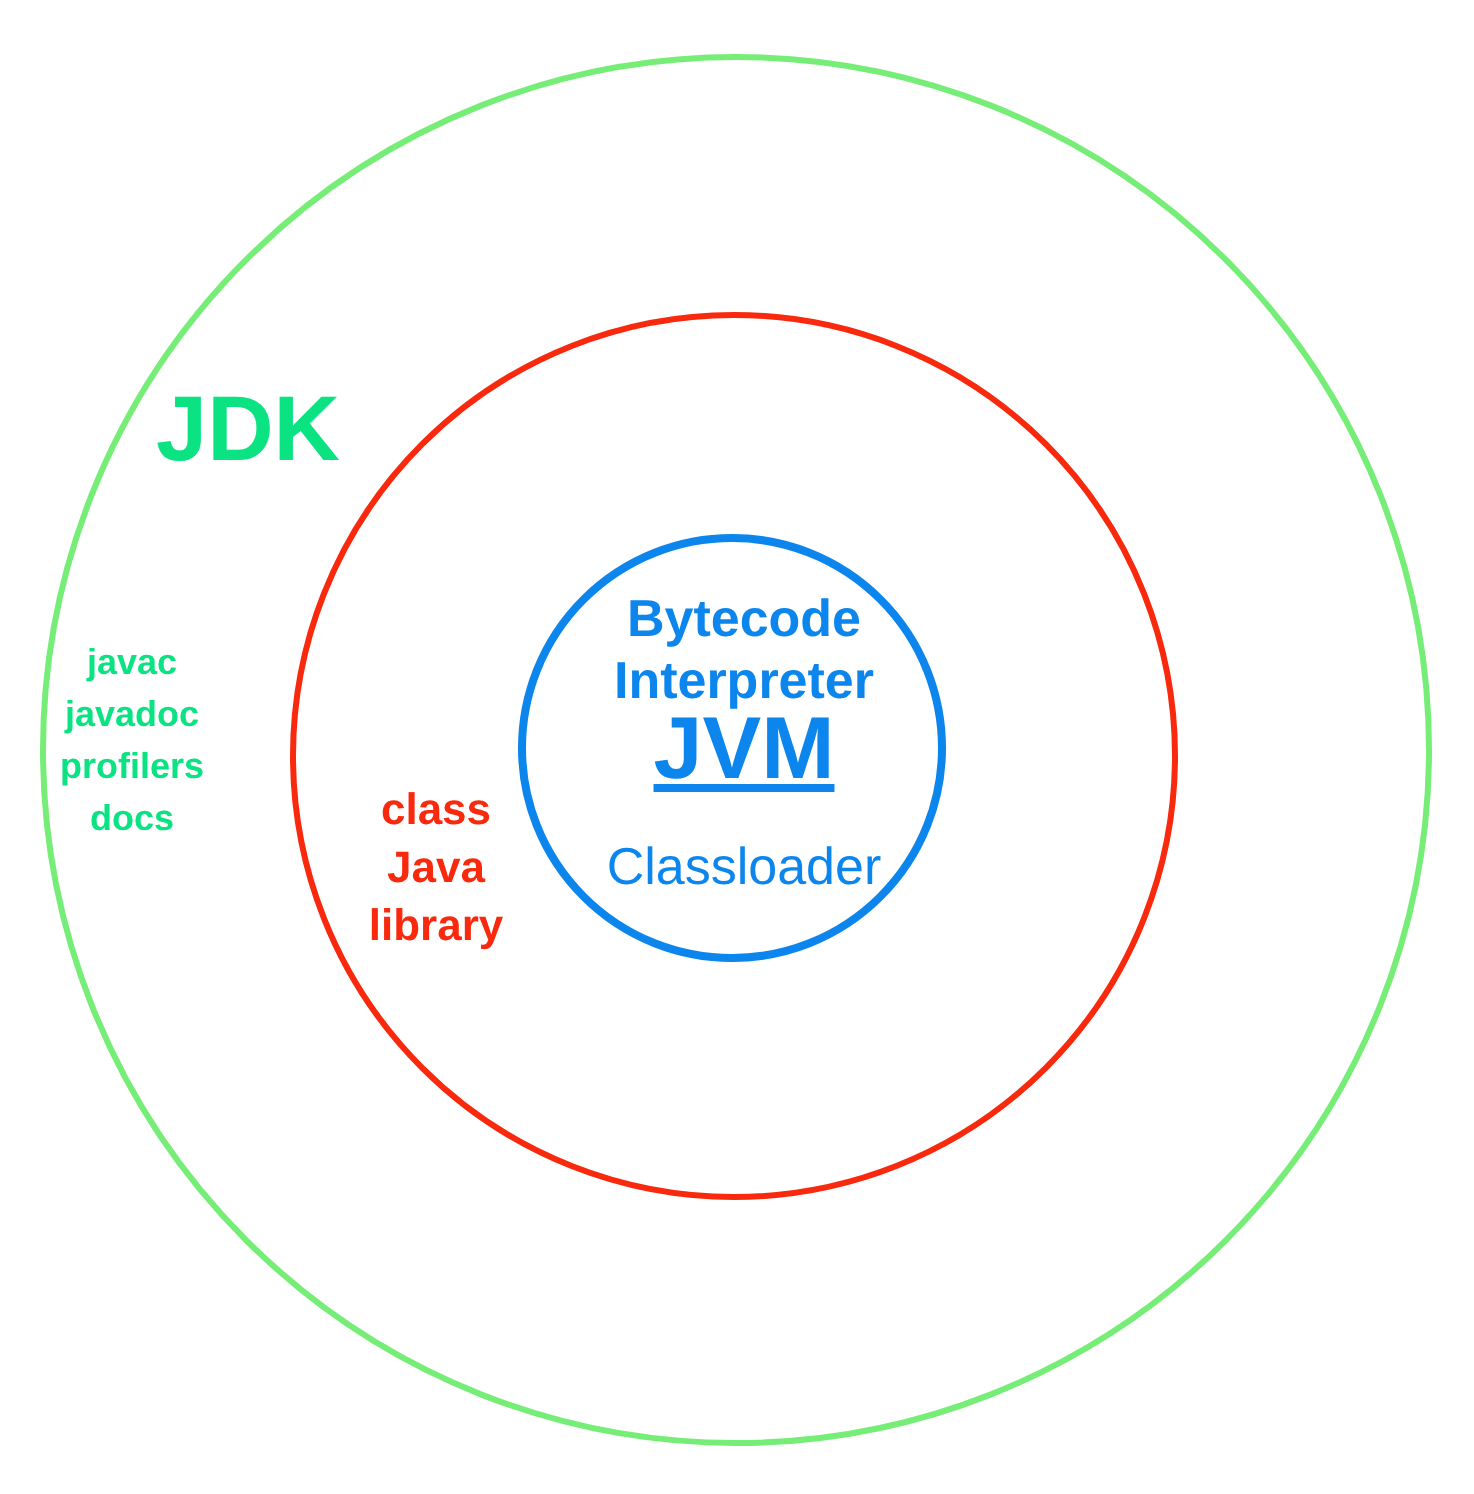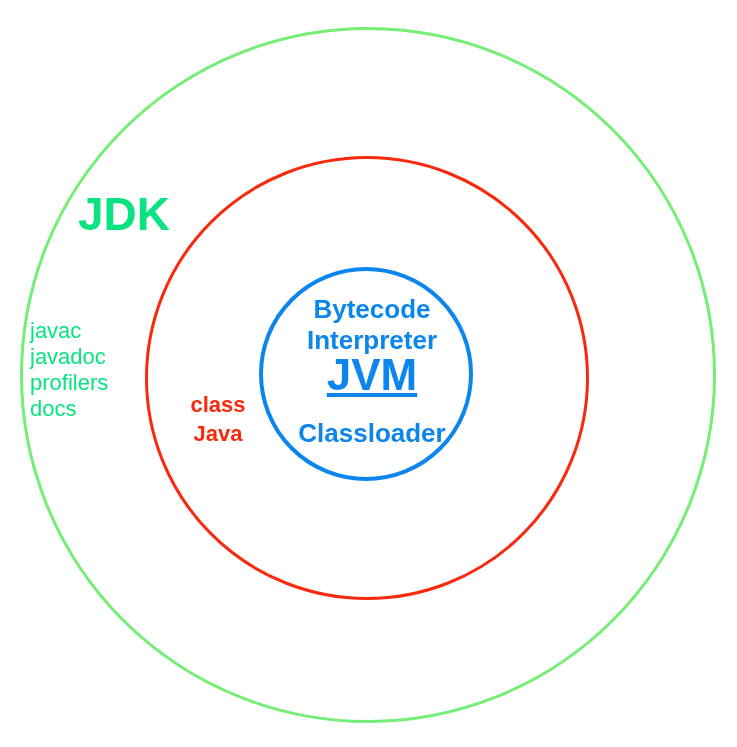--- a/index.html
+++ b/index.html
@@ -54,23 +54,24 @@
   }
   .lbl-jre {
     left: 169px; top: 279px;
     font-size: 42px;
     color: var(--red);
   }
   .tools {
     position: absolute;
     left: 30px; top: 318px;
     color: var(--text_green);
-    font-size: 22px;
-    font-weight: normal;
+    font-size: 18px;
+    font-weight: bold;
     line-height: 26px;
+    text-align: center;
   }
   .jre-lib {
     position: absolute;
     left: 158px; top: 390px;
     width: 120px;
     text-align: center;
     color: var(--red);
     font-size: 22px;
     font-weight: bold;
     line-height: 29px;
@@ -95,21 +96,21 @@
     font-weight: bold;
     text-decoration: underline;
   }
   .lbl-classloader {
     position: absolute;
     left: 266px; top: 418px;
     width: 212px;
     text-align: center;
     font-size: 26px;
     color: var(--blue);
-    font-weight: bold;
+    font-weight: normal;
   }
 </style>
 </head>
 <body>
 
 <div class="canvas">
 
   <div class="circle jdk"></div>
   <div class="circle jre"></div>
   <div class="circle jvm"></div>
@@ -120,20 +121,21 @@
     <div>javac</div>
     <div>javadoc</div>
     <div>profilers</div>
     <div>docs</div>
   </div>
 
 
   <div class="jre-lib">
     <div>class</div>
     <div>Java</div>
+    <div>library</div>
   </div>
 
   <div class="jvm-top">
     <div>Bytecode</div>
     <div>Interpreter</div>
   </div>
 
   <div class="lbl-jvm">JVM</div>
 
   <div class="lbl-classloader">Classloader</div>

